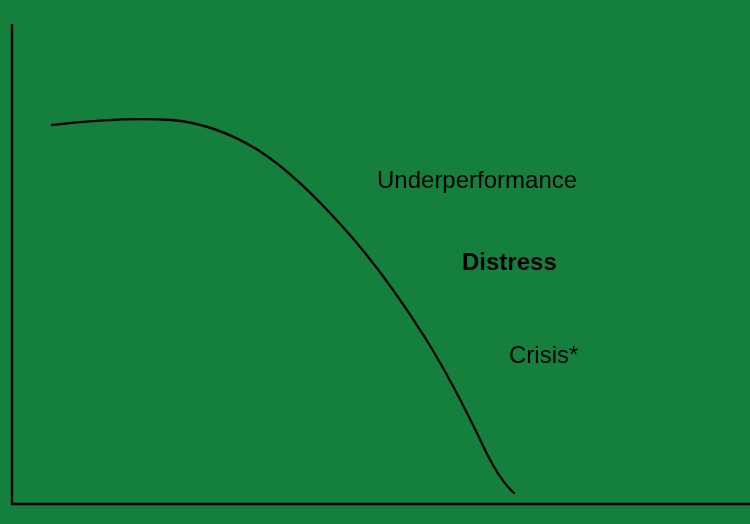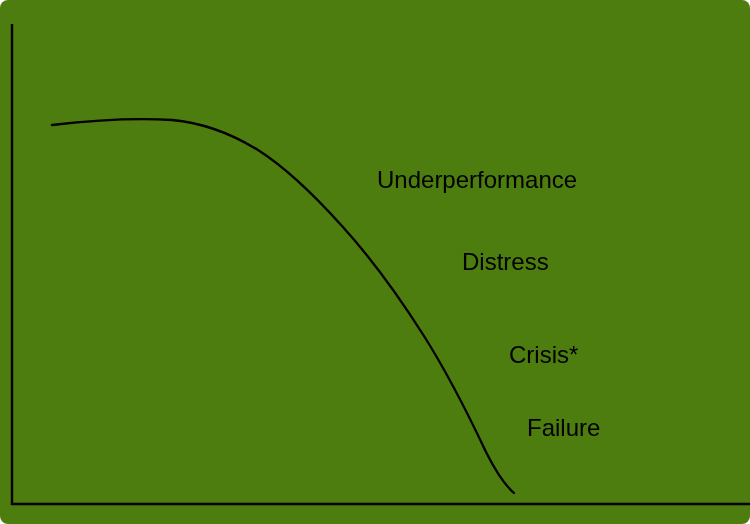--- a/index.html
+++ b/index.html
@@ -7,43 +7,42 @@
     padding: 0;
     background: #ffffff;
   }
   body {
     font-family: "Liberation Sans", sans-serif;
   }
   #chart-figure {
     position: relative;
     width: 750px;
     height: 524px;
-    background: #4d7c0f;
+    background: #15803d;
     overflow: hidden;
-    border-radius: 8px;
   }
   #chart-svg {
     position: absolute;
     left: 0;
     top: 0;
     width: 750px;
     height: 524px;
     display: block;
   }
   .stage-label {
     position: absolute;
     font-family: "Liberation Sans", sans-serif;
     font-size: 24px;
     line-height: 24px;
     color: #000000;
     white-space: nowrap;
     letter-spacing: 0px;
   }
   #label-underperformance { left: 377px; top: 168px; }
-  #label-distress         { left: 462px; top: 250px; }
+  #label-distress         { left: 462px; top: 250px; font-weight: bold; }
   #label-crisis           { left: 509px; top: 332px; margin-top: 11px; }
   #label-failure          { left: 527px; top: 416px; }
 </style>
 </head>
 <body>
 
 <div id="chart-figure">
 
   <svg id="chart-svg" viewBox="0 0 750 524" preserveAspectRatio="none">
 
@@ -59,15 +58,14 @@
              C 448 374, 470 418, 486 452
              C 497 474, 507 487, 514 493" fill="none" stroke="#000000" stroke-width="2.3" stroke-linecap="round" stroke-linejoin="round"></path>
   </svg>
 
   <div class="stage-label" id="label-underperformance">Underperformance</div>
 
   <div class="stage-label" id="label-distress">Distress</div>
 
   <div class="stage-label" id="label-crisis">Crisis*</div>
 
-  <div class="stage-label" id="label-failure">Failure</div>
 
 </div>
 
 </body></html>

